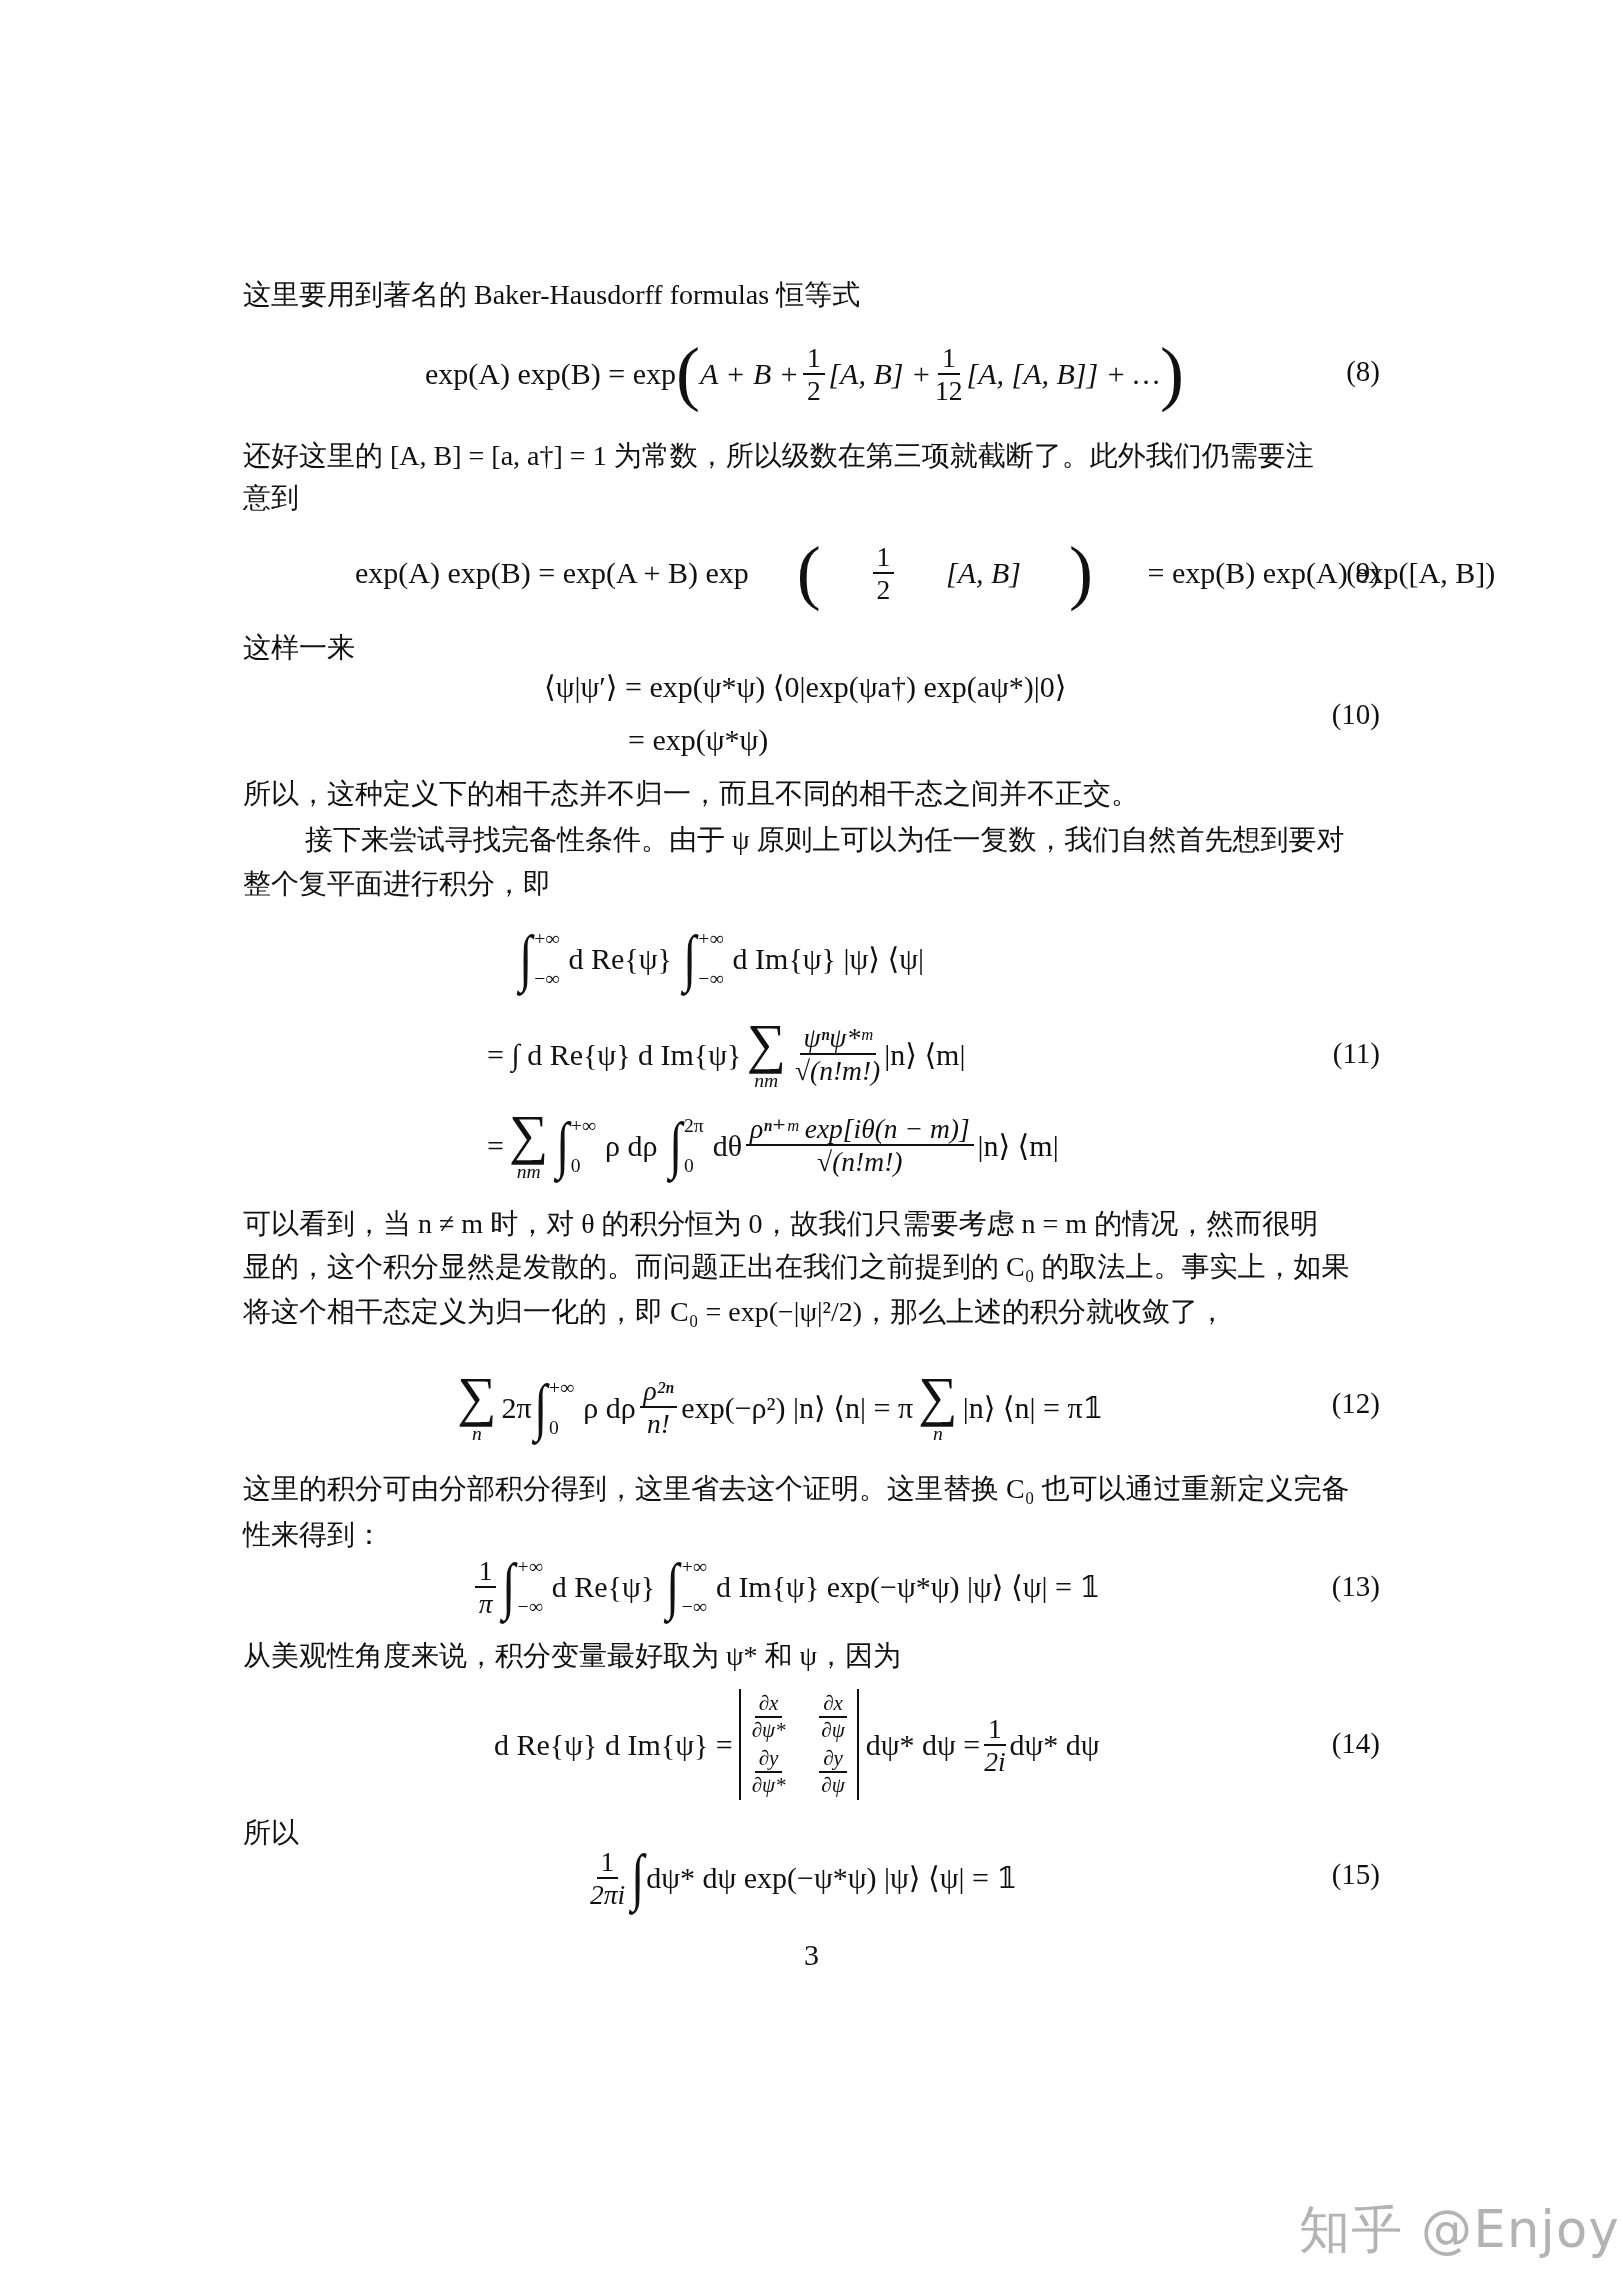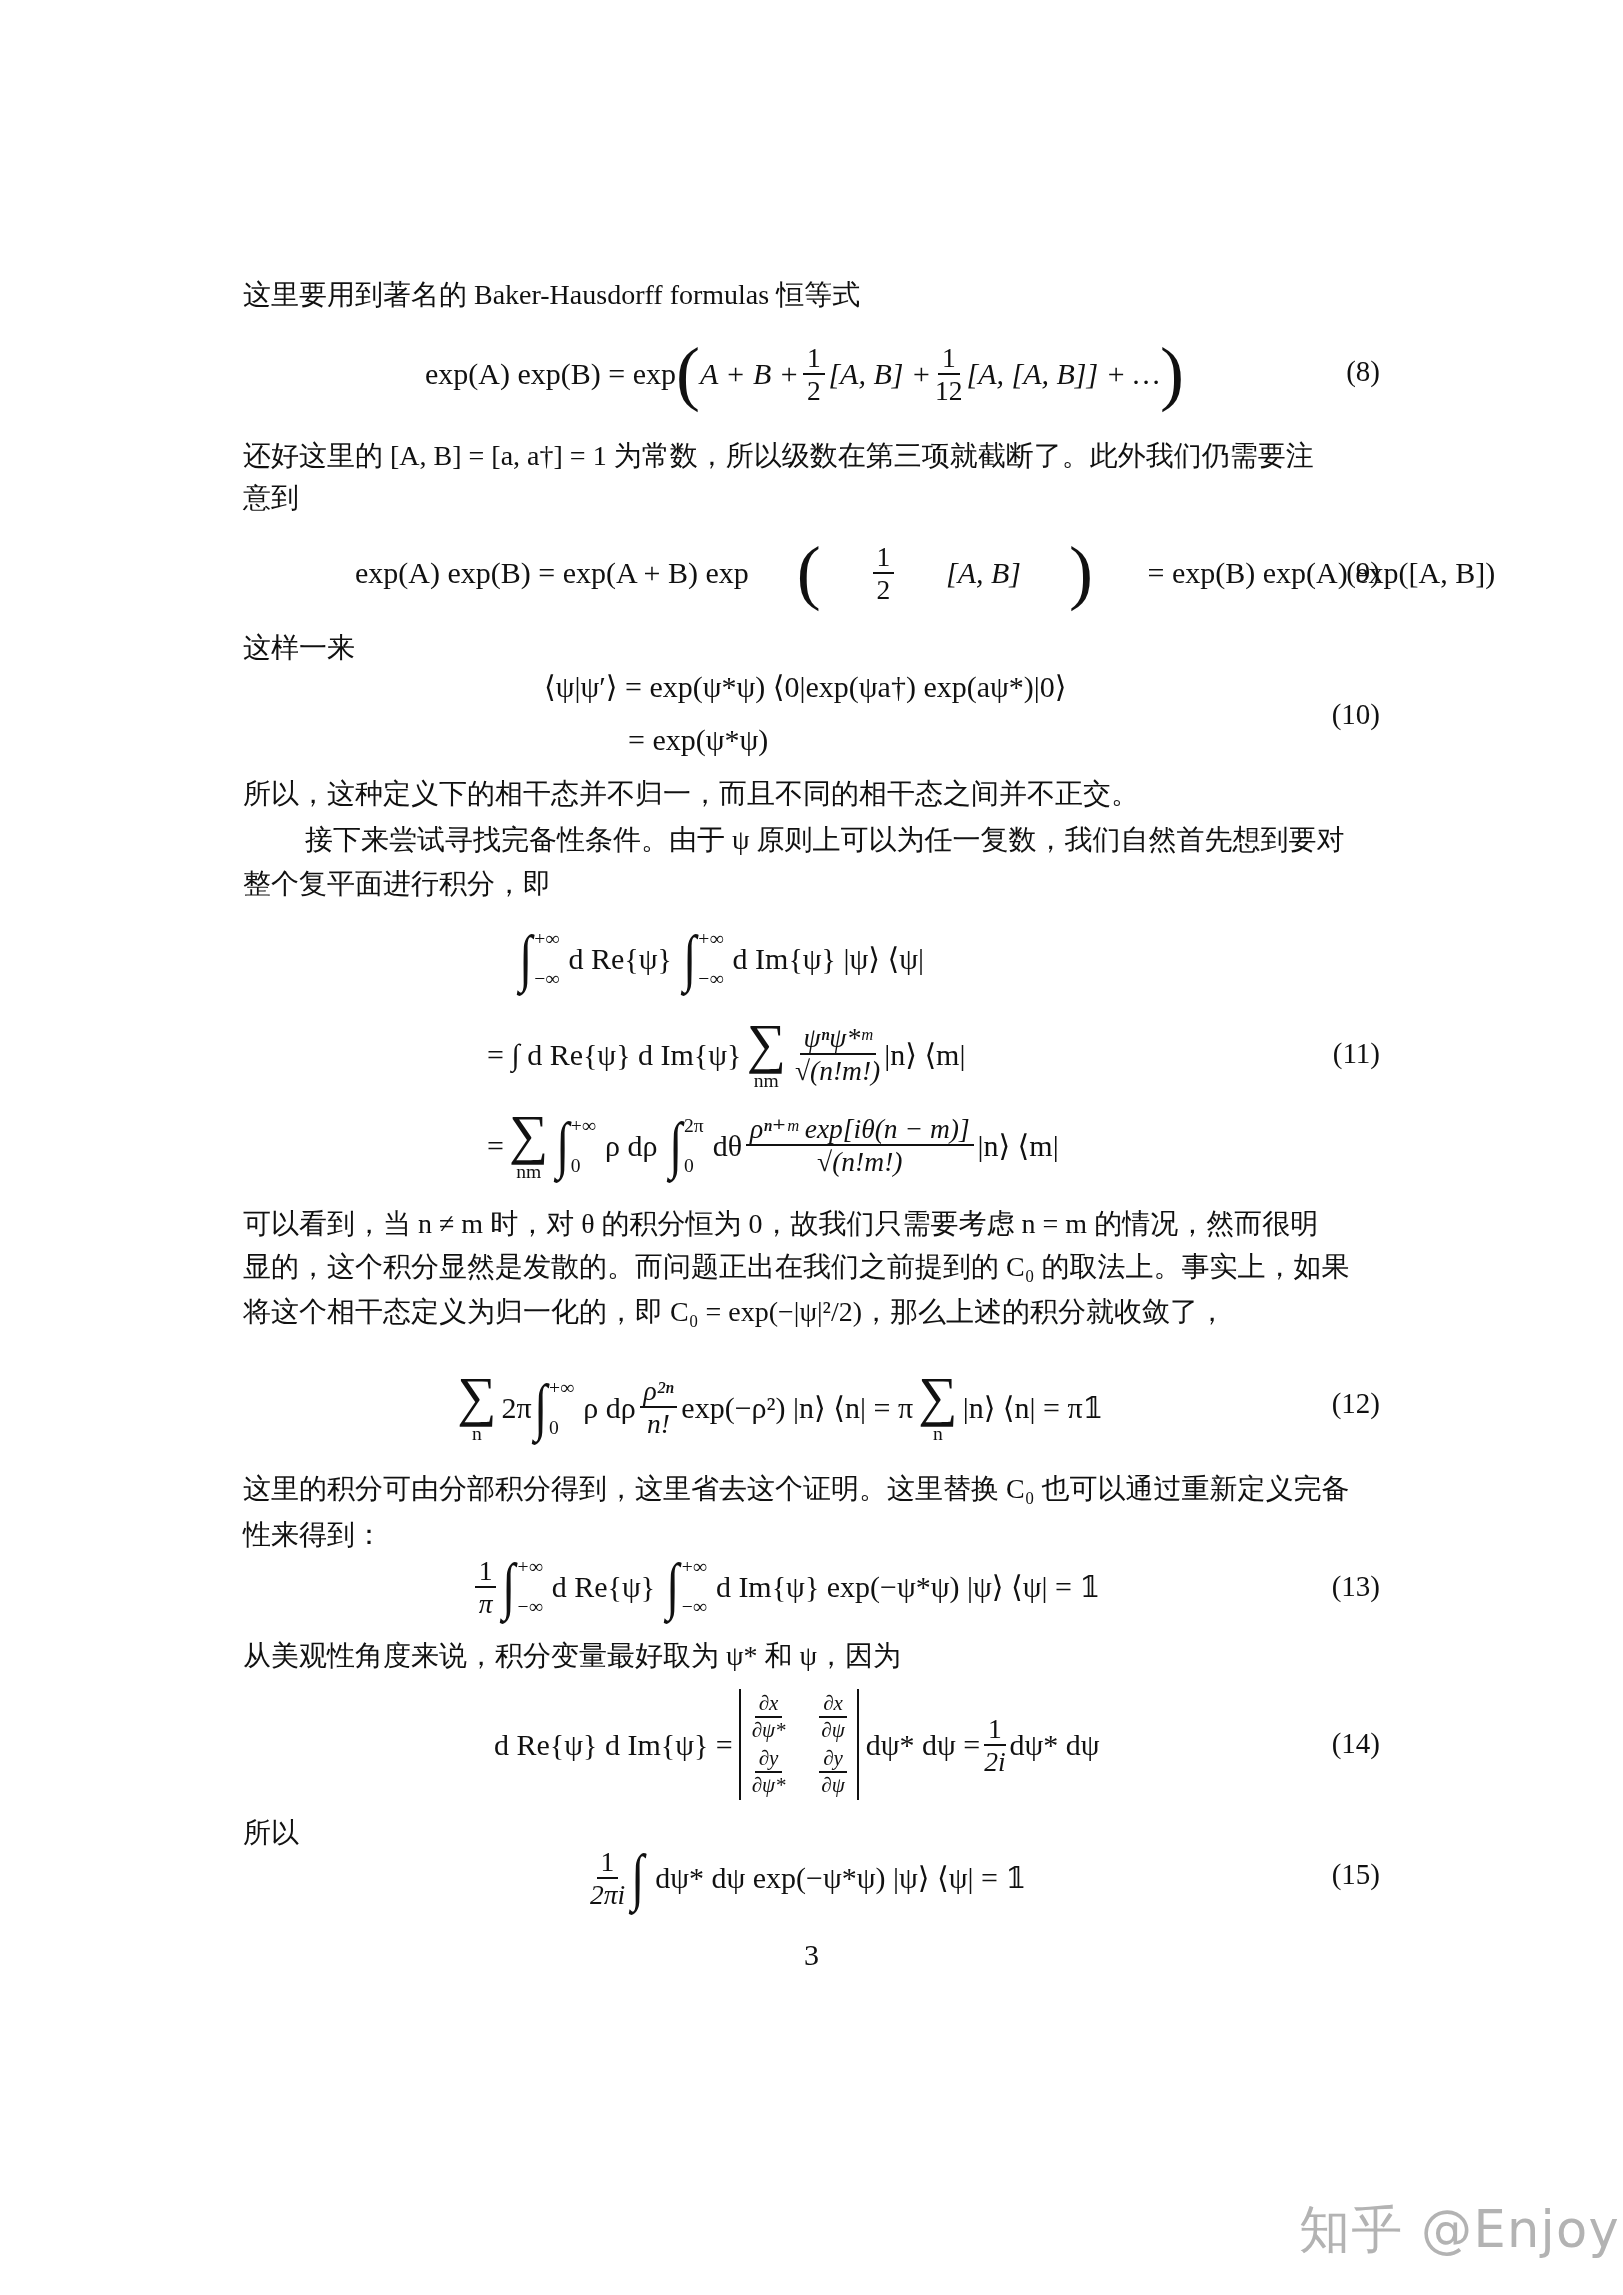--- a/index.html
+++ b/index.html
@@ -12,21 +12,21 @@
   .m { font-style: italic; }
   .big { font-size: 72px; line-height: 39px; vertical-align: middle; font-weight: 200; }
   .int { font-size: 63px; font-style: italic; line-height: 1; vertical-align: middle; display: inline-block; transform: scaleX(0.75); }
   .lims { display: inline-flex; flex-direction: column; justify-content: space-between; height: 79px; font-size: 19.6px; vertical-align: middle; margin-right: 9.2px; }
   .frac { display: inline-flex; flex-direction: column; align-items: center; vertical-align: middle; margin: 0 3.9px; }
   .frac .num { border-bottom: 2px solid #111; padding: 0 3.9px; line-height: 31px; font-size: 27.5px; }
   .frac .den { line-height: 31px; font-size: 27.5px; }
   .frac.small .num, .frac.small .den { font-size: 21px; line-height: 25px; }
   .sum { display: inline-flex; flex-direction: column; align-items: center; vertical-align: middle; margin: 0 5.2px; }
   .sum .sig { font-size: 55px; line-height: 52px; }
-  .sum .sub { font-size: 19.6px; line-height: 21px; }
+  .sum .sub { font-size: 19.6px; font-style: italic; line-height: 21px; }
   .det { display: inline-flex; border-left: 2px solid #111; border-right: 2px solid #111; padding: 2.6px 6.5px; gap: 26px; vertical-align: middle; margin: 0 6.5px; }
   .det .col { display: flex; flex-direction: column; gap: 2.6px; }
   .pagenum { position: absolute; left: 804px; top: 1938px; font-size: 30px; }
   .watermark { position: absolute; left: 1299px; top: 2196px; font-family: "DejaVu Sans", sans-serif; font-size: 51px; color: #b3b3b3; letter-spacing: 1.3px; }
 </style>
 </head>
 <body>
 
 <div class="line" style="top:275px">这里要用到著名的 Baker-Hausdorff formulas 恒等式</div>
 
@@ -217,20 +217,20 @@
 <div class="eqnum" style="top:1724px">(14)</div>
 
 <div class="line" style="top:1813px">所以</div>
 
 <div class="eq" style="left:586px; top:1835px; height:85px;">
   <span class="frac">
       <span class="num">1</span>
       <span class="den m">2πi</span>
     </span>
   <span class="int">∫</span>
-  <span style="margin-left:9px">dψ* dψ exp(−ψ*ψ) |ψ⟩ ⟨ψ| = 𝟙</span>
+  <span style="margin-left:0">dψ* dψ exp(−ψ*ψ) |ψ⟩ ⟨ψ| = 𝟙</span>
 </div>
 <div class="eqnum" style="top:1855px">(15)</div>
 
 <div class="pagenum">3</div>
 
 <div class="watermark">知乎 @Enjoy</div>
 
 
 </body></html>

